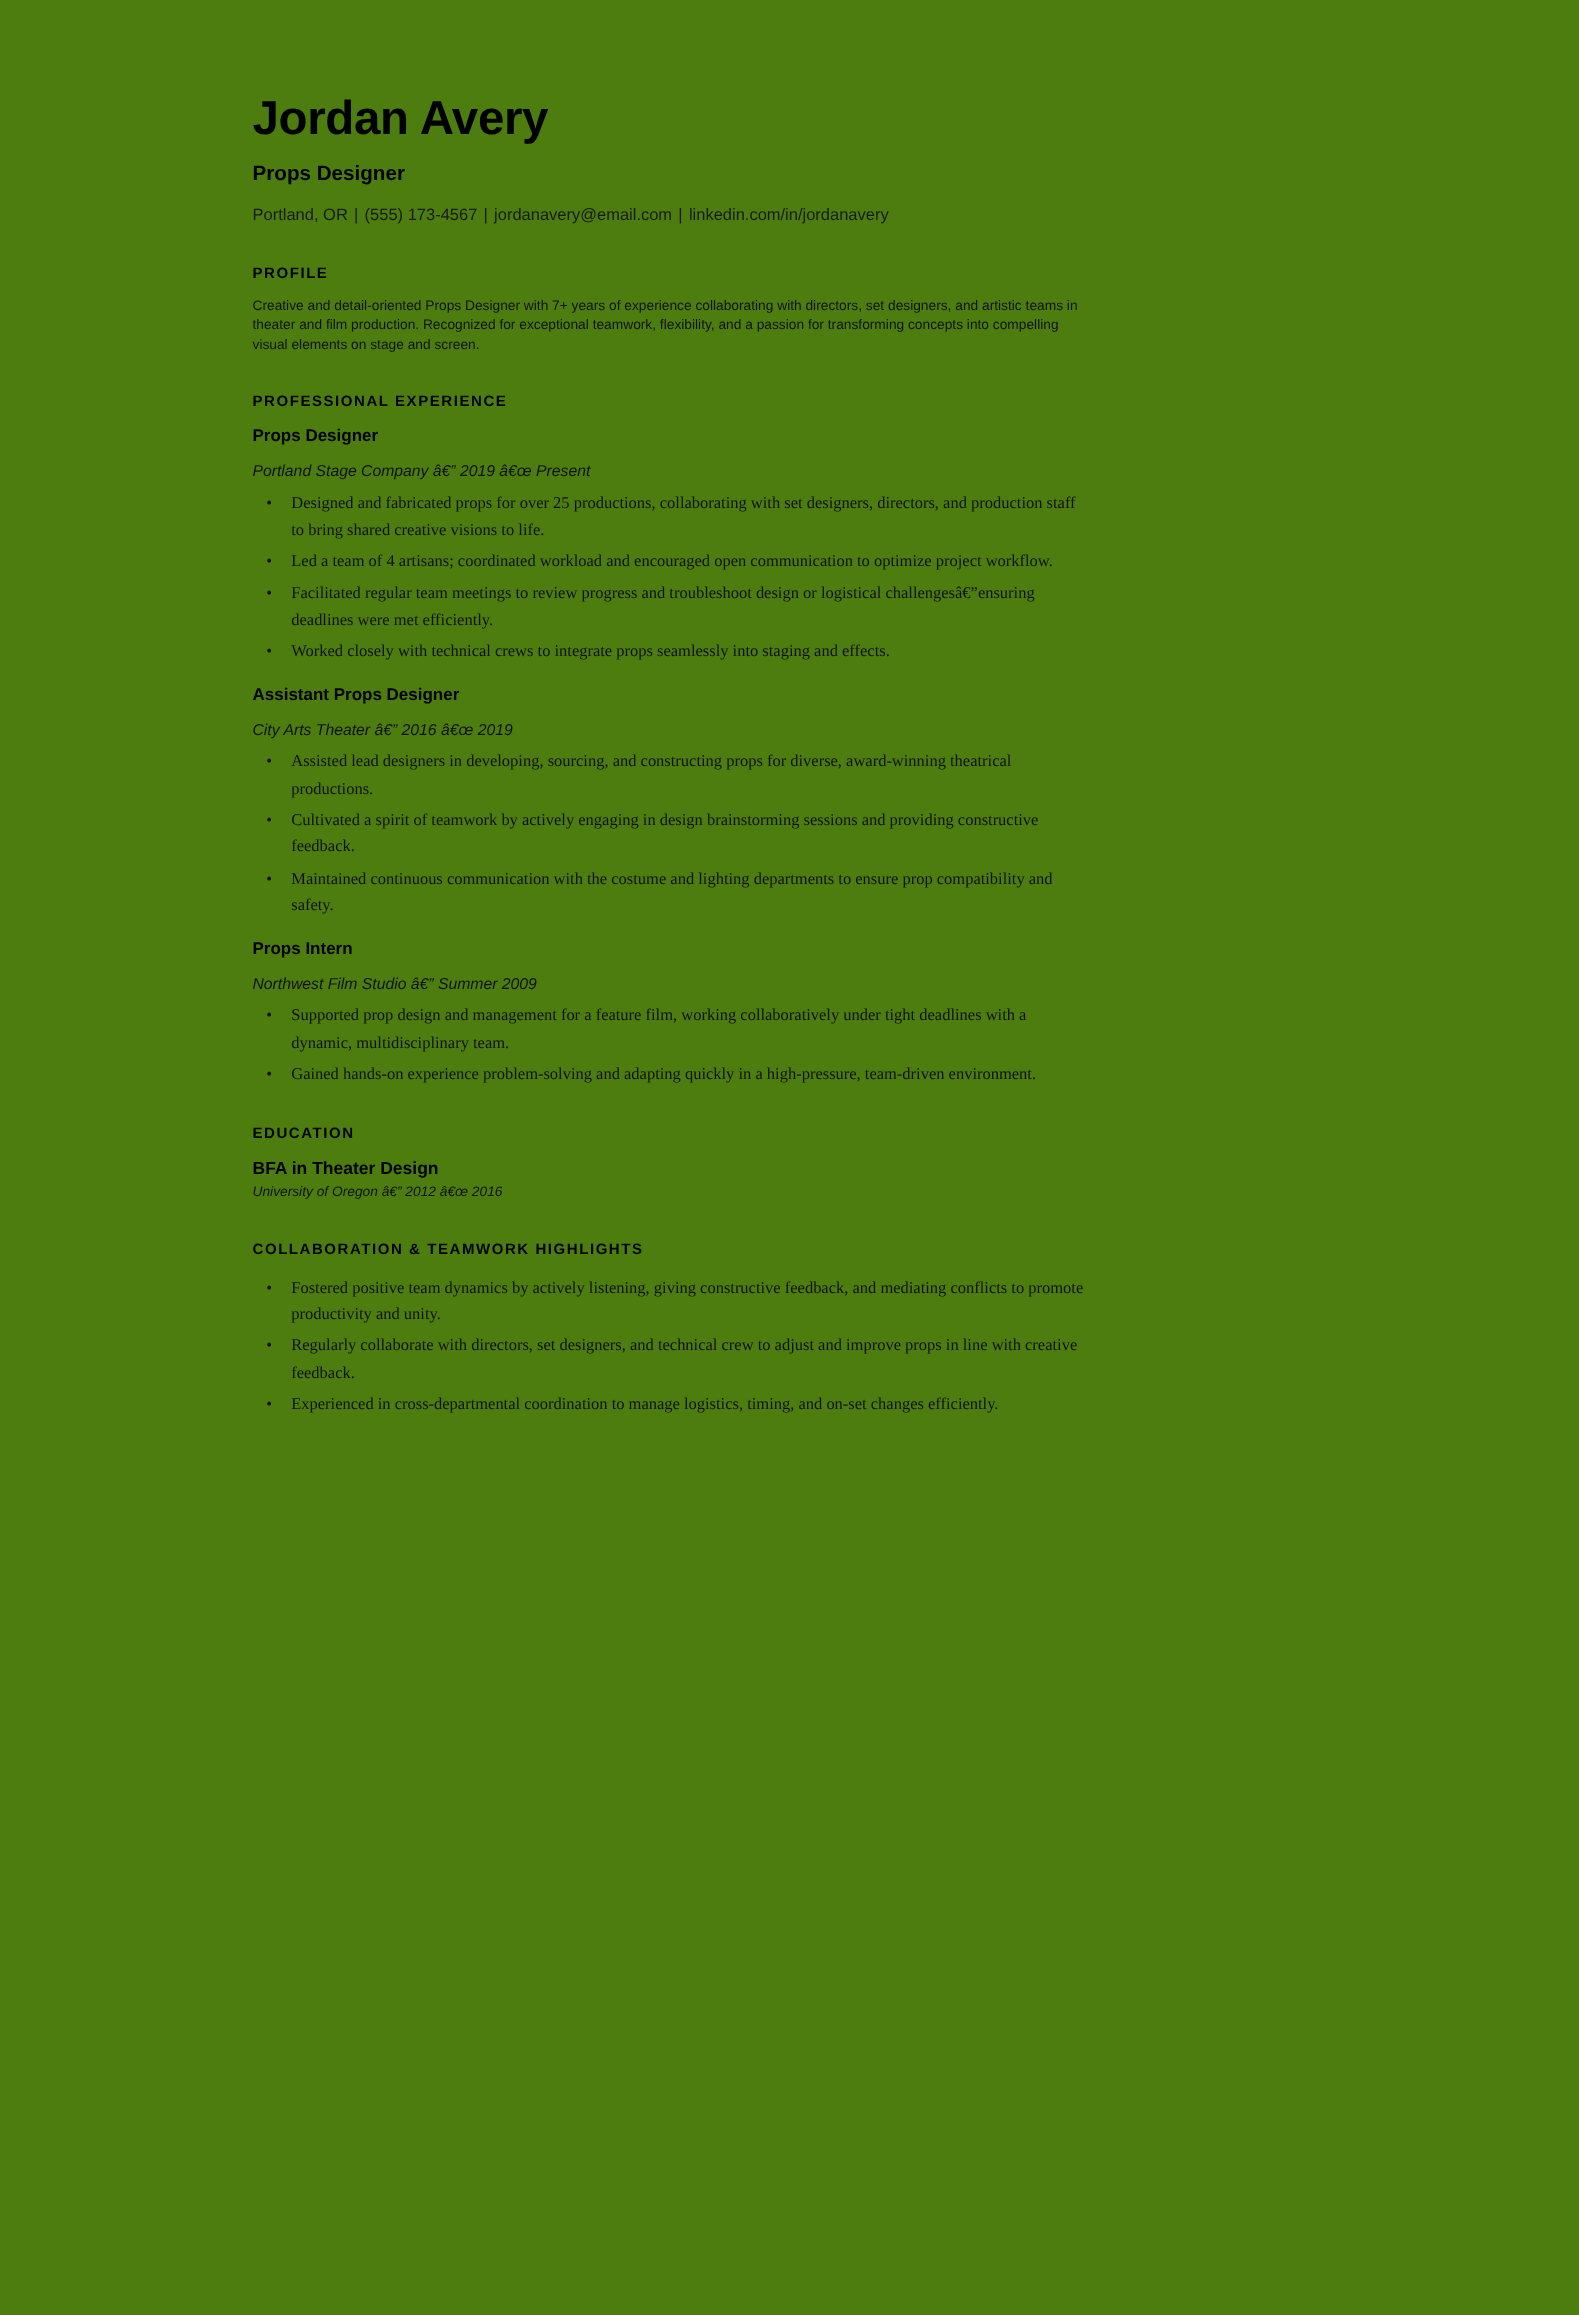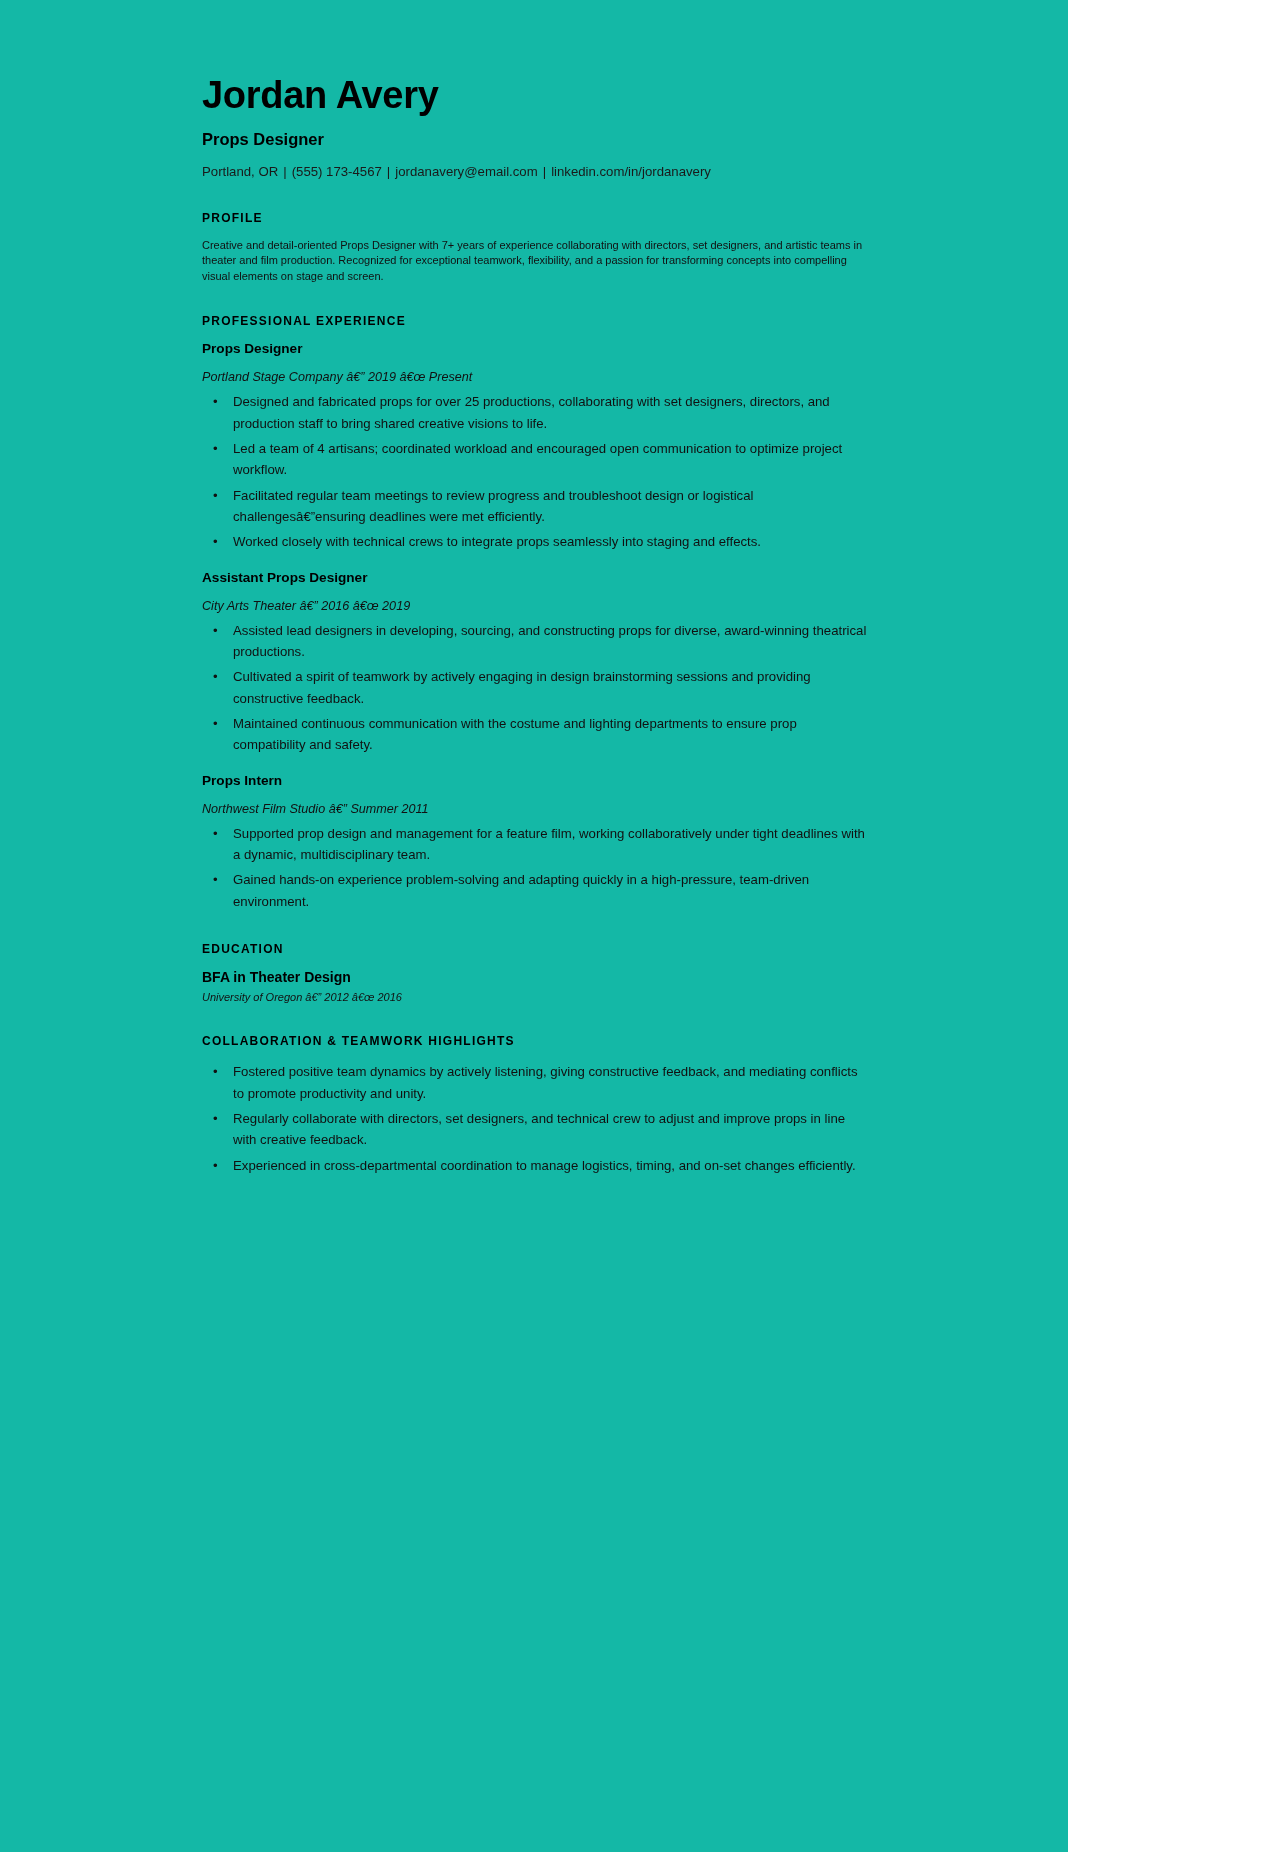--- a/index.html
+++ b/index.html
@@ -9,23 +9,23 @@
   }
   body {
     width: 1263px;
     min-height: 1852px;
     font-family: "Liberation Sans", sans-serif;
     color: #000000;
     -webkit-font-smoothing: antialiased;
   }
   .page {
     position: relative;
-    width: 1068px;
+    width: 1263px;
     min-height: 1852px;
-    background: #14b8a6;
+    background: #4d7c0f;
     box-sizing: border-box;
   }
   .content {
     position: absolute;
     left: 202px;
     top: 75px;
     width: 670px;
   }
 
   
@@ -97,20 +97,21 @@
     line-height: 1.25;
     margin: 12px 0 5px 0;
     color: #111;
   }
 
   
   ul.bullets {
     list-style: none;
     margin: 0;
     padding: 0;
+    font-family: Liberation Serif, serif;
   }
   ul.bullets > li {
     position: relative;
     padding-left: 31px;
     font-size: 13.2px;
     line-height: 1.62;
     margin: 0 0 4px 0;
     color: #111;
   }
   ul.bullets > li:last-child {
@@ -182,21 +183,21 @@
         <div class="entry-meta">City Arts Theater â€” 2016 â€œ 2019</div>
         <ul class="bullets">
           <li>Assisted lead designers in developing, sourcing, and constructing props for diverse, award-winning theatrical productions.</li>
           <li>Cultivated a spirit of teamwork by actively engaging in design brainstorming sessions and providing constructive feedback.</li>
           <li>Maintained continuous communication with the costume and lighting departments to ensure prop compatibility and safety.</li>
         </ul>
       </div>
 
       <div class="entry">
         <div class="entry-title">Props Intern</div>
-        <div class="entry-meta">Northwest Film Studio â€” Summer 2011</div>
+        <div class="entry-meta">Northwest Film Studio â€” Summer 2009</div>
         <ul class="bullets">
           <li>Supported prop design and management for a feature film, working collaboratively under tight deadlines with a dynamic, multidisciplinary team.</li>
           <li>Gained hands-on experience problem-solving and adapting quickly in a high-pressure, team-driven environment.</li>
         </ul>
       </div>
     </div>
 
     <div class="section">
       <h2 class="section-heading">EDUCATION</h2>
       <div class="edu-entry">

